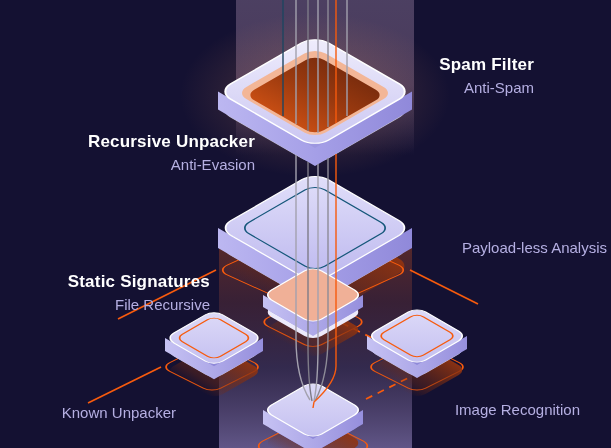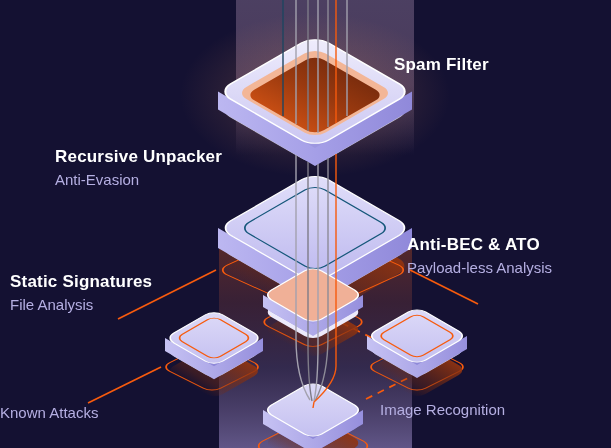--- a/index.html
+++ b/index.html
@@ -2,21 +2,21 @@
 <html style="--background: #141132; --accent-orange: #f75b0e; --rust-interior: #a03c10; --lavender-surface: #c9c5f2; --title-text: #ffffff; --subtitle-text: #b5afe2; --teal-line: #1e4560;"><head>
 <meta charset="utf-8">
 <style>
   html,body{margin:0;padding:0;background:#000;}
   .stage{
     position:relative;width:611px;height:448px;overflow:hidden;
     background:var(--background,#141132);
     font-family:"Liberation Sans",sans-serif;
   }
   .stage svg{position:absolute;left:0;top:0;}
-  .callout{position:absolute;text-align:left;pointer-events:none;}
+  .callout{position:absolute;text-align:right;pointer-events:none;}
   .callout .t{
     font-size:17px;font-weight:700;color:var(--title-text,#ffffff);
     letter-spacing:.2px;line-height:20px;
   }
   .callout .s{
     font-size:15px;color:var(--subtitle-text,#b5afe2);line-height:17px;
   }
   .callout .s.first{margin-top:4px;}
   .o-line{stroke:var(--accent-orange,#f75b0e);fill:none;stroke-width:1.7;}
   .o-dash{stroke:var(--accent-orange,#f75b0e);fill:none;stroke-width:1.7;stroke-dasharray:7 6;}
@@ -160,37 +160,37 @@
     <path class="g-line" d="M296 155 V338 Q296 378 310 400" stroke="#a3a1ae"></path>
     <path class="g-line" d="M308 162 V344 Q308 382 312 401" stroke="#7e7c88"></path>
     <path class="g-line" d="M318 164 V344 Q318 382 314 401" stroke="#a3a1ae"></path>
     <path class="g-line" d="M328 158 V336 Q328 376 315.5 400" stroke="#8d8b97"></path>
     <path class="g-line" d="M336 154 V366 Q336 382 314 402 L313 408" stroke="#f75b0e" stroke-width="1.7"></path>
   </g>
 </svg>
 
   <div class="callout" style="left:394px;top:55px;width:140px;">
     <div class="t">Spam Filter</div>
+    <div class="s first">Anti-Spam</div>
   </div>
 
-  <div class="callout" style="left:55px;top:132px;width:200px;margin-top:15px;">
+  <div class="callout" style="left:55px;top:132px;width:200px;">
     <div class="t">Recursive Unpacker</div>
     <div class="s first">Anti-Evasion</div>
   </div>
 
   <div class="callout" style="left:10px;top:248px;width:200px;margin-top:24px;">
     <div class="t">Static Signatures</div>
-    <div class="s first">File Analysis</div>
+    <div class="s first">File Recursive</div>
   </div>
 
   <div class="callout" style="left:407px;top:235px;width:200px;">
-    <div class="t">Anti-BEC &amp; ATO</div>
     <div class="s first">Payload-less Analysis</div>
   </div>
 
   <div class="callout" style="left:0px;top:400px;width:176px;">
-    <div class="s first">Known Attacks</div>
+    <div class="s first">Known Unpacker</div>
   </div>
 
   <div class="callout" style="left:380px;top:401px;width:200px;">
     <div class="s">Image Recognition</div>
   </div>
 </div>
 
 </body></html>

